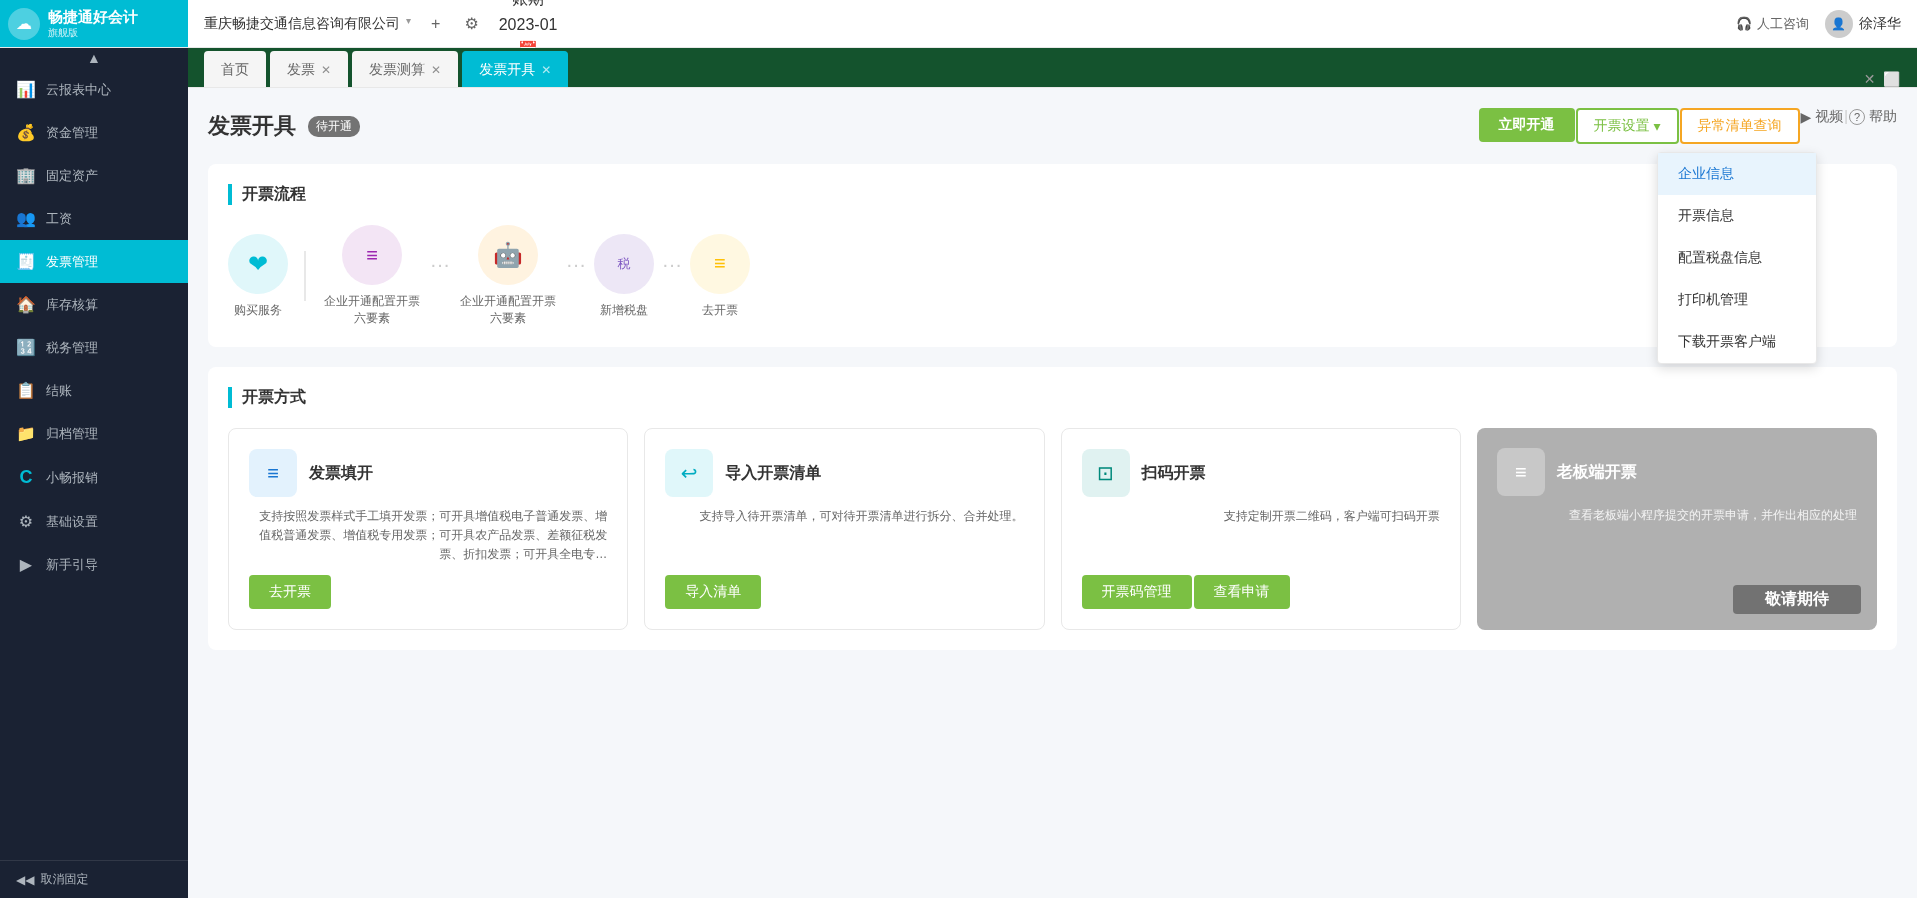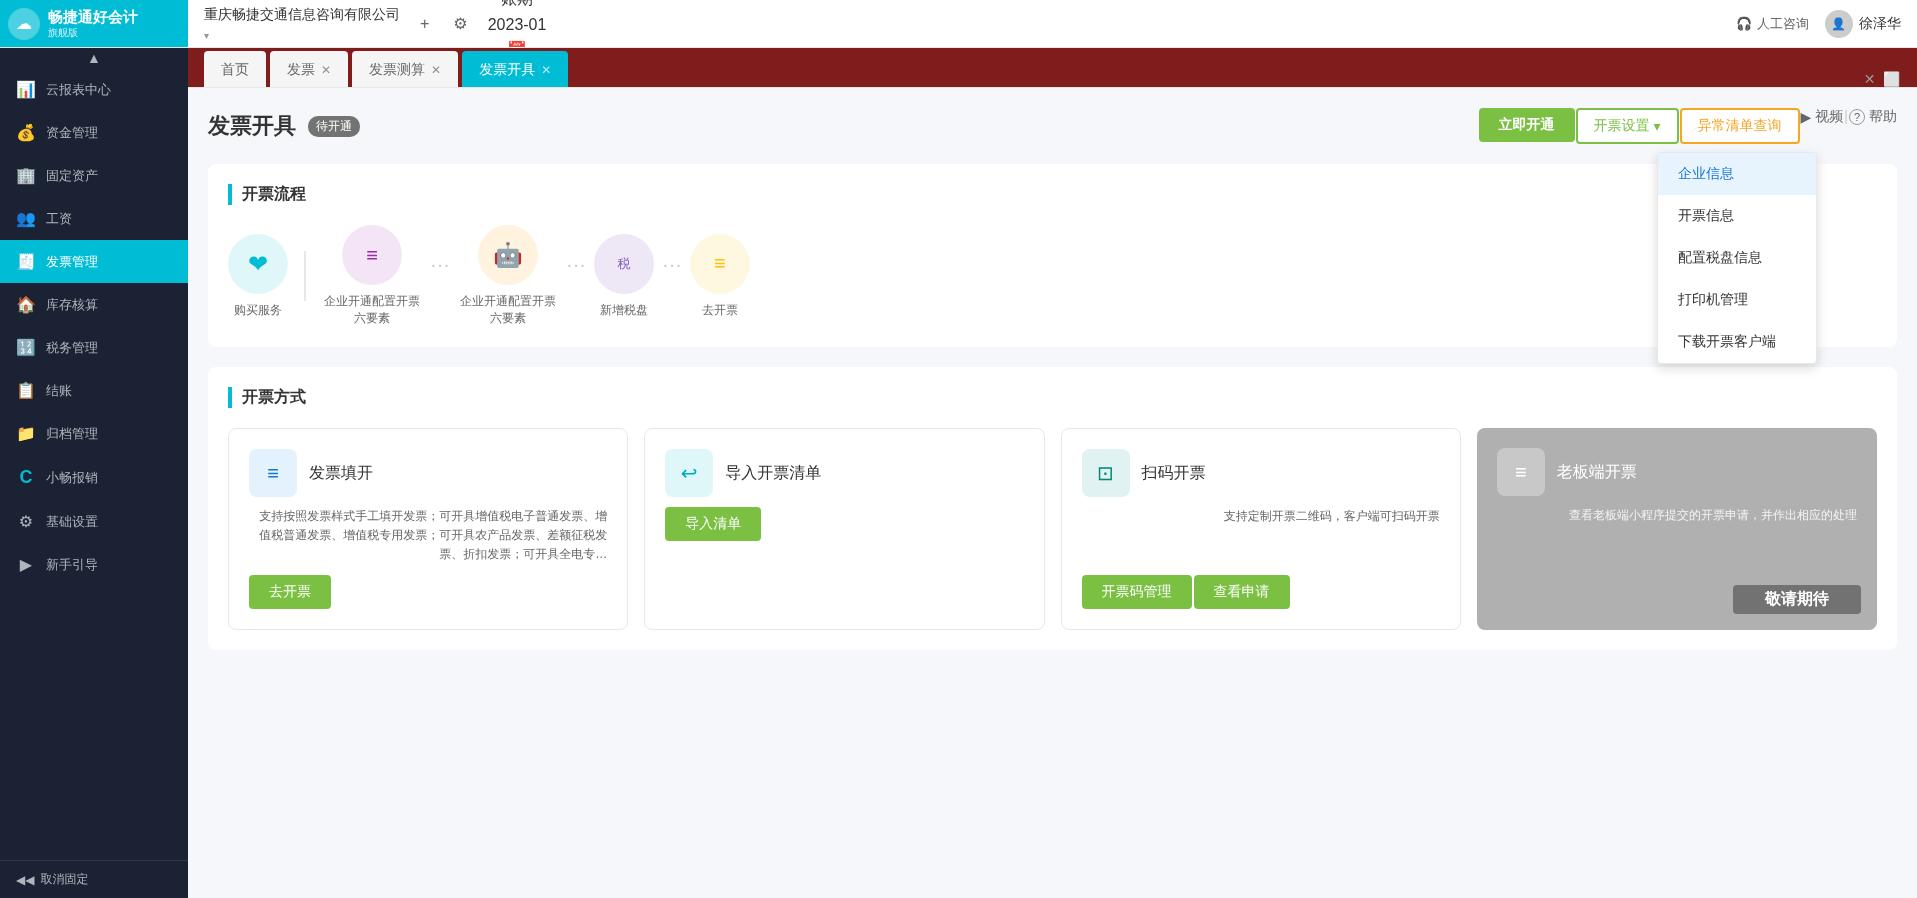--- a/index.html
+++ b/index.html
@@ -10,32 +10,32 @@
     .top-bar { height: 48px; background: #fff; display: flex; align-items: center; padding: 0 16px; border-bottom: 1px solid #e8e8e8; flex-shrink: 0; }
     .main-area { display: flex; flex: 1; overflow: hidden; }
     .sidebar { width: 188px; background: #1a2233; display: flex; flex-direction: column; flex-shrink: 0; height: 100%; }
     .content-area { flex: 1; display: flex; flex-direction: column; overflow: hidden; }
 
     
     .logo-area { display: flex; align-items: center; gap: 8px; padding: 0 8px; min-width: 188px; background: #00bcd4; height: 100%; margin-left: -16px; }
     .logo-icon { width: 32px; height: 32px; background: rgba(255,255,255,0.3); border-radius: 50%; display: flex; align-items: center; justify-content: center; color: #fff; font-size: 16px; }
     .logo-text { color: #fff; font-size: 15px; font-weight: bold; line-height: 1.2; }
     .logo-sub { color: rgba(255,255,255,0.8); font-size: 10px; }
-    .company-area { display: flex; gap: 6px; margin-left: 16px; cursor: pointer; color: #333; font-size: 14px; flex-direction: column; }
+    .company-area { display: flex; gap: 6px; margin-left: 16px; cursor: pointer; color: #333; font-size: 14px; }
     .company-dropdown { color: #999; font-size: 10px; }
     .top-bar-actions { display: flex; align-items: center; gap: 16px; margin-left: 16px; }
     .top-bar-btn { background: none; border: none; cursor: pointer; color: #666; font-size: 16px; padding: 4px; }
     .period-area { display: flex; align-items: center; gap: 6px; color: #333; font-size: 16px; flex-direction: column; }
     .top-bar-right { margin-left: auto; display: flex; align-items: center; gap: 16px; }
     .support-btn { display: flex; align-items: center; gap: 4px; color: #666; cursor: pointer; font-size: 13px; }
     .user-area { display: flex; align-items: center; gap: 6px; color: #333; cursor: pointer; font-size: 14px; }
     .user-avatar { width: 28px; height: 28px; background: #ccc; border-radius: 50%; display: flex; align-items: center; justify-content: center; color: #fff; font-size: 12px; }
 
     
-    .tabs-bar { height: 40px; background: #7f1d1d; display: flex; align-items: flex-end; padding: 0 16px; border-bottom: 1px solid #e8e8e8; flex-shrink: 0; }
+    .tabs-bar { height: 40px; background: #14532d; display: flex; align-items: flex-end; padding: 0 16px; border-bottom: 1px solid #e8e8e8; flex-shrink: 0; }
     .tab { height: 36px; padding: 0 16px; display: flex; align-items: center; gap: 6px; cursor: pointer; border-radius: 4px 4px 0 0; font-size: 14px; color: #666; border: 1px solid transparent; border-bottom: none; background: #f5f5f5; margin-right: 4px; }
     .tab.active { background: #00bcd4; color: #fff; border-color: #00bcd4; }
     .tab-close { font-size: 12px; opacity: 0.7; }
     .tabs-right { margin-left: auto; display: flex; align-items: center; gap: 8px; color: #999; }
 
     
     .sidebar-item { display: flex; align-items: center; gap: 10px; padding: 12px 16px; color: #adb5bd; cursor: pointer; font-size: 13px; }
     .sidebar-item.active { background: #00bcd4; color: #fff; }
     .sidebar-icon { font-size: 16px; width: 20px; text-align: center; }
     .sidebar-cancel { display: flex; align-items: center; gap: 6px; padding: 10px 16px; color: #adb5bd; cursor: pointer; font-size: 12px; border-top: 1px solid rgba(255,255,255,0.1); margin-top: auto; }
@@ -70,21 +70,21 @@
 
     
     .method-cards { display: grid; grid-template-columns: repeat(4, 1fr); gap: 16px; }
     .method-card { background: #fff; border: 1px solid #e8e8e8; border-radius: 8px; padding: 20px; display: flex; flex-direction: column; gap: 10px; }
     .method-card.dimmed { background: #c8c8c8; }
     .method-card-header { display: flex; align-items: center; gap: 12px; }
     .method-icon { width: 48px; height: 48px; border-radius: 8px; display: flex; align-items: center; justify-content: center; font-size: 24px; }
     .method-icon.blue { background: #e3f2fd; color: #1976d2; }
     .method-icon.cyan { background: #e0f7fa; color: #00acc1; }
     .method-icon.teal2 { background: #e0f2f1; color: #00897b; }
-    .method-name { font-size: 16px; font-weight: normal; color: #333; }
+    .method-name { font-size: 16px; font-weight: bold; color: #333; }
     .method-desc { font-size: 12px; color: #666; line-height: 1.6; flex: 1; text-align: right; }
     .btn-green { background: #7bc043; color: #fff; border: none; padding: 8px 20px; border-radius: 4px; cursor: pointer; font-size: 14px; align-self: flex-start; }
 
     
     .dropdown-menu { position: absolute; top: 44px; right: 80px; background: #fff; border: 1px solid #e8e8e8; border-radius: 4px; box-shadow: 0 4px 12px rgba(0,0,0,0.15); z-index: 100; min-width: 160px; }
     .dropdown-item { padding: 12px 20px; cursor: pointer; color: #333; font-size: 14px; }
     .dropdown-item.active { background: #e8f4fd; color: #1976d2; }
 
     
     .red-arrow { color: #e53935; font-size: 20px; position: absolute; top: 48px; right: 172px; }
@@ -298,20 +298,21 @@
               </div>
               <div class="method-desc">支持按照发票样式手工填开发票；可开具增值税电子普通发票、增值税普通发票、增值税专用发票；可开具农产品发票、差额征税发票、折扣发票；可开具全电专…</div>
               <button class="btn-green">去开票</button>
             </div>
 
             <div class="method-card">
               <div class="method-card-header">
                 <div class="method-icon cyan" style="font-size:20px;">↩</div>
                 <span class="method-name">导入开票清单</span>
               </div>
+              <div class="method-desc">支持导入待开票清单，可对待开票清单进行拆分、合并处理。</div>
               <button class="btn-green">导入清单</button>
             </div>
 
             <div class="method-card">
               <div class="method-card-header">
                 <div class="method-icon teal2" style="font-size:20px;">⊡</div>
                 <span class="method-name">扫码开票</span>
               </div>
               <div class="method-desc">支持定制开票二维码，客户端可扫码开票</div>
               <div style="display:flex;gap:2px;">

